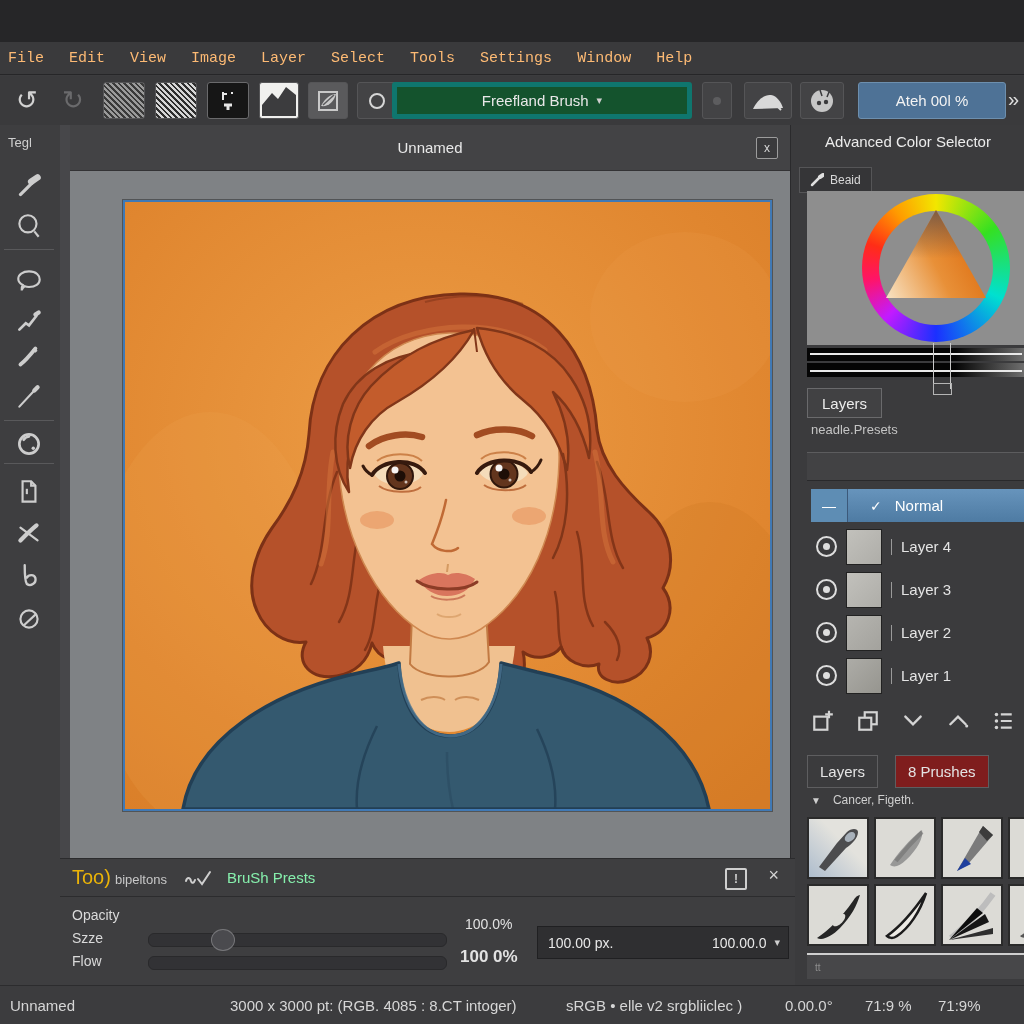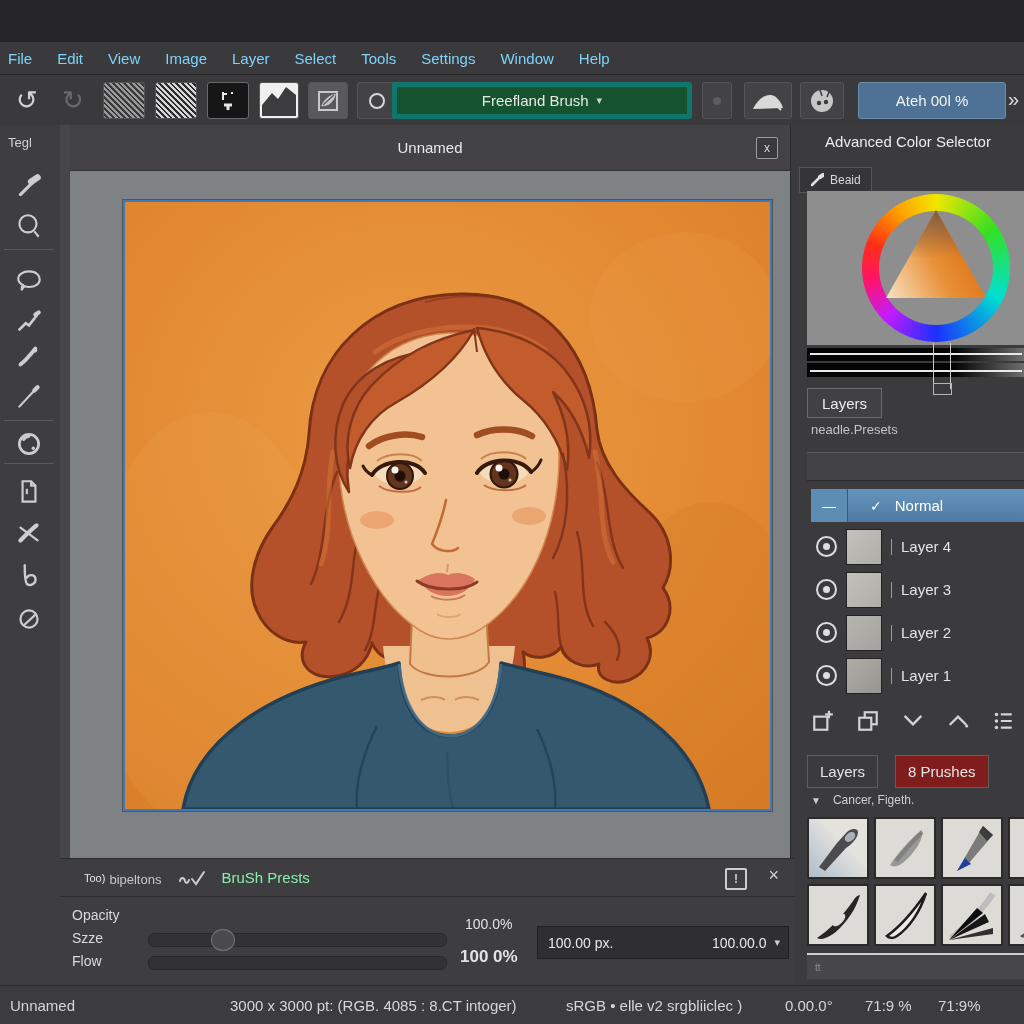--- a/index.html
+++ b/index.html
@@ -4,21 +4,21 @@
 <style>
   html,body{margin:0;padding:0;background:#1c1c1e;}
   #app{position:relative;width:1024px;height:1024px;overflow:hidden;
        font-family:"Liberation Sans",sans-serif;background:#3c3c3e;color:#e6e6e6;
        -webkit-font-smoothing:antialiased;}
   .abs{position:absolute;}
   
   .topstrip{left:0;top:0;width:1024px;height:42px;background:#262628;border-bottom:1px solid #1d1d1f;}
   .menubar{left:0;top:42px;width:1024px;height:33px;background:#3a3a3c;border-bottom:1px solid #262628;
            display:flex;align-items:center;gap:25px;padding-left:8px;box-sizing:border-box;font-size:15px;}
-  .menubar span{cursor:default;color:#7dd3fc;}
+  .menubar span{cursor:default;color:#fdba74;font-family:Liberation Mono, monospace;}
   .toolbar{left:0;top:76px;width:1024px;height:49px;background:#3a3a3c;border-bottom:1px solid #232325;}
   .tbtn{position:absolute;top:6px;height:37px;background:#434345;border:1px solid #555557;border-radius:3px;
         display:flex;align-items:center;justify-content:center;box-sizing:border-box;}
   .glyphbtn{background:none;border:none;font-size:26px;color:#d2d2d2;}
   .dropdown{background:#14532d;border:5px solid #0f766e;color:#e8e8e8;font-size:15px;justify-content:center;}
   .bluefield{background:#4e7296;border:1px solid #6d8fae;color:#f3f3f3;font-size:15px;}
   
   .leftdock{left:0;top:125px;width:60px;height:860px;background:#3e3e40;border-right:1px solid #2c2c2e;}
   .dock-title{position:absolute;left:8px;top:10px;font-size:13px;color:#cfcfcf;}
   .ltool{position:absolute;left:12px;width:34px;height:34px;display:flex;align-items:center;justify-content:center;}
@@ -66,21 +66,21 @@
   .grouprow{position:absolute;left:20px;top:668px;display:flex;align-items:center;gap:12px;font-size:12px;color:#cfcfcf;}
   .brushgrid{position:absolute;left:16px;top:692px;width:218px;height:133px;overflow:hidden;}
   .bcell{position:absolute;width:62px;height:62px;background:#dcdbd6;border:2px solid #2a2a2a;box-sizing:border-box;}
   .bcell.sel{background:linear-gradient(225deg,#e3e2dd 40%,#aebdcd 100%);}
   .gridfooter{position:absolute;left:16px;top:828px;width:218px;height:26px;background:#474749;border-top:2px solid #cfcfcf;
               font-size:10px;color:#8f8f8f;display:flex;align-items:center;padding-left:8px;box-sizing:border-box;}
   
   .tooloptions{left:60px;top:858px;width:735px;height:127px;background:#3e3e40;border-top:1px solid #2b2b2d;}
   .to-header{position:absolute;left:0;top:0;width:735px;height:37px;border-bottom:1px solid #2c2c2e;
              display:flex;align-items:center;}
-  .to-title1{font-size:11px;color:#e5e5e5;margin-left:24px;}
+  .to-title1{font-size:20px;color:#eab308;margin-left:12px;}
   .to-title2{font-size:13px;color:#c8c8c8;margin-left:4px;margin-top:3px;}
   .to-title3{font-size:15px;color:#86efac;margin-left:14px;}
   .infobox{position:absolute;right:48px;top:9px;width:18px;height:18px;border:2px solid #cfcfcf;border-radius:2px;
            display:flex;align-items:center;justify-content:center;font-size:12px;color:#cfcfcf;font-weight:bold;}
   .to-close{position:absolute;right:16px;top:6px;font-size:18px;color:#d4d4d4;}
   .slabel{position:absolute;left:12px;font-size:14px;color:#dadada;}
   .strack{position:absolute;left:88px;width:297px;height:12px;background:#323235;border:1px solid #29292b;border-radius:6px;}
   .sknob{position:absolute;left:62px;top:-5px;width:22px;height:20px;border-radius:50%;background:#4a4a4e;border:1px solid #77777a;}
   .sval{position:absolute;font-size:14px;color:#e2e2e2;}
   .sizefield{position:absolute;left:477px;top:67px;width:250px;height:31px;background:#2f2f31;border:1px solid #202022;

